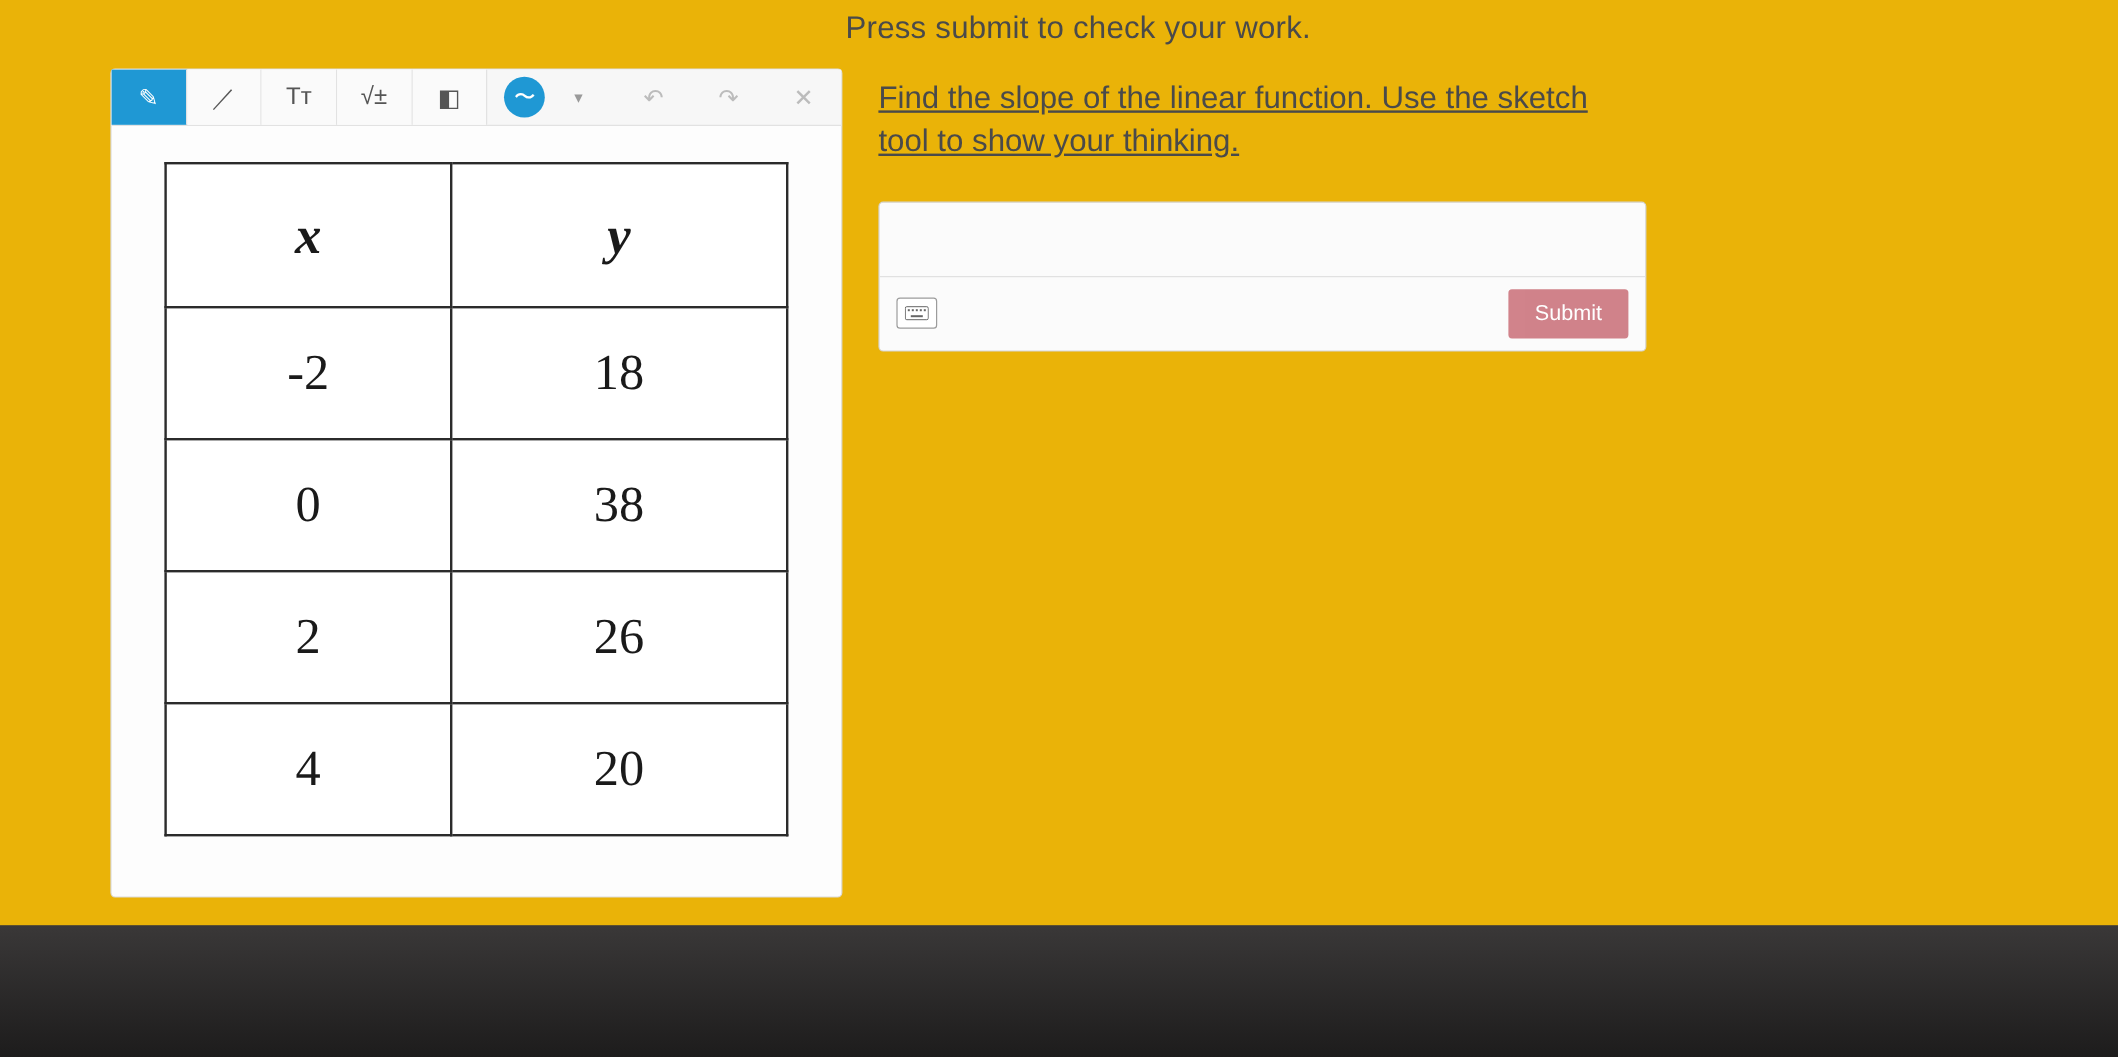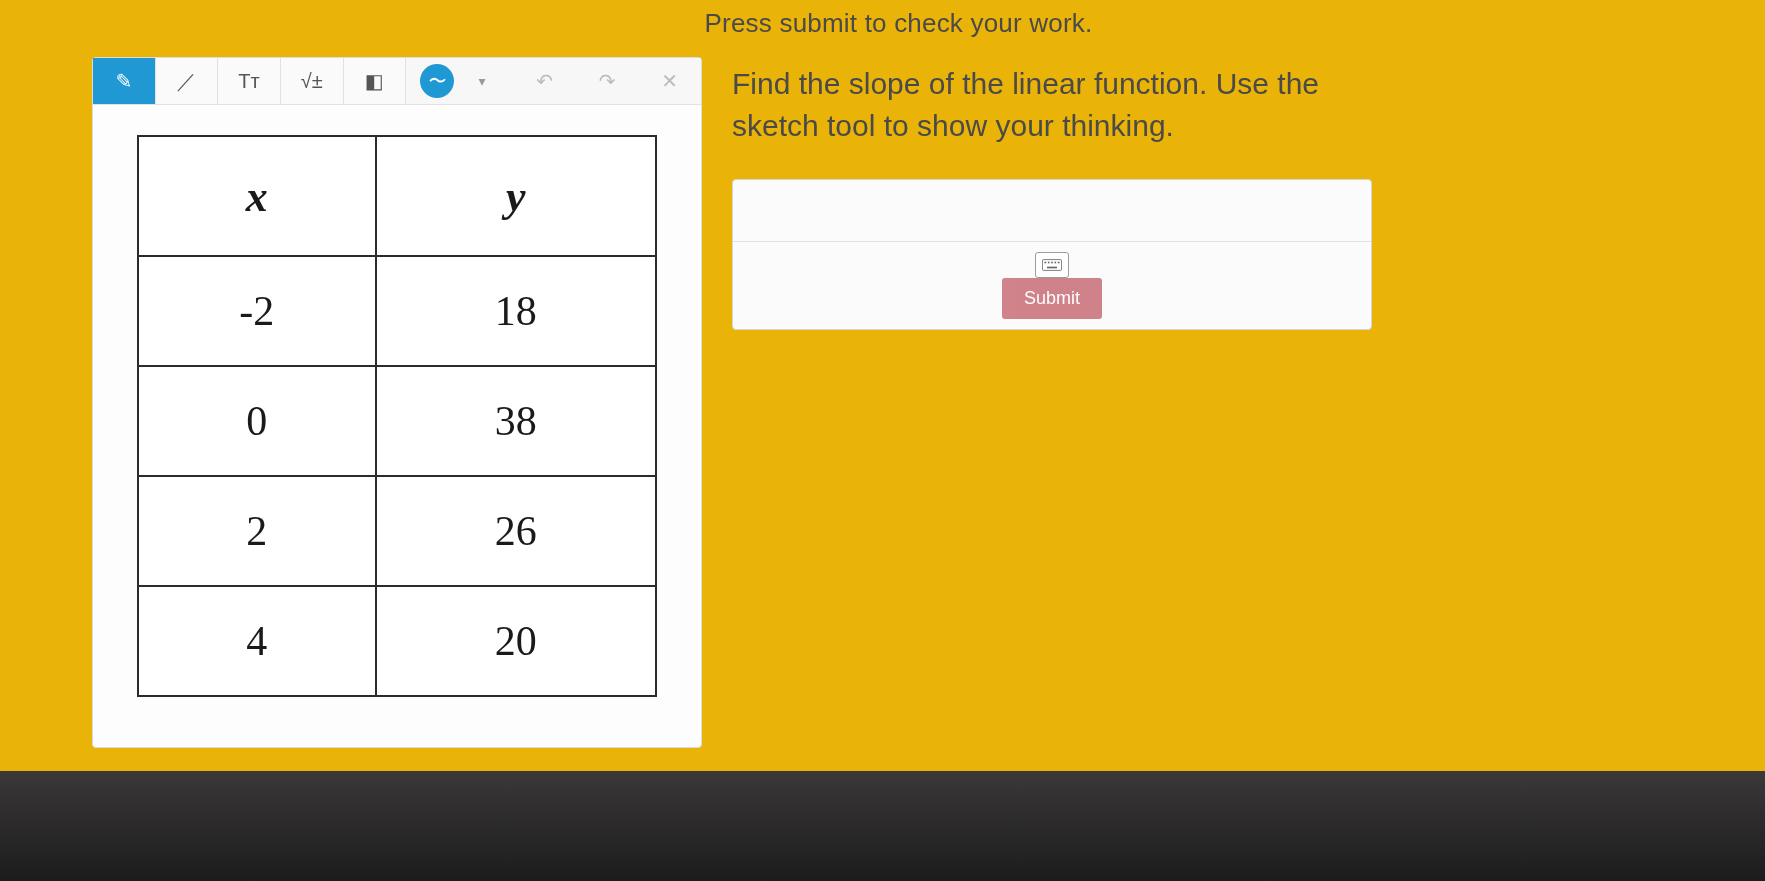--- a/index.html
+++ b/index.html
@@ -94,24 +94,25 @@
     font-weight: bold;
     font-size: 44px;
     height: 120px;
   }
   
   .question-panel {
     flex: 1;
     padding-top: 6px;
   }
   .prompt {
-    font-size: 30px;
+    font-size: 26px;
     color: #4a4a4a;
     line-height: 1.4;
     max-width: 620px;
+    text-decoration: underline;
   }
   .answer-box {
     margin-top: 32px;
     border: 1px solid #d6d6d6;
     background: #fbfbfb;
     width: 640px;
     border-radius: 4px;
   }
   .answer-input {
     height: 62px;
@@ -123,21 +124,20 @@
     border: none; outline: none;
     background: transparent;
     font-size: 22px;
     color: #333;
   }
   .answer-actions {
     display: flex;
     align-items: center;
     justify-content: space-between;
     padding: 10px 14px;
-    flex-direction: column;
   }
   .kbd-btn {
     width: 34px; height: 26px;
     border: 1px solid #9c9c9c;
     border-radius: 3px;
     display:flex;align-items:center;justify-content:center;
     cursor:pointer;
     background:#fff;
   }
   .kbd-btn svg { width:20px; height:14px; }

